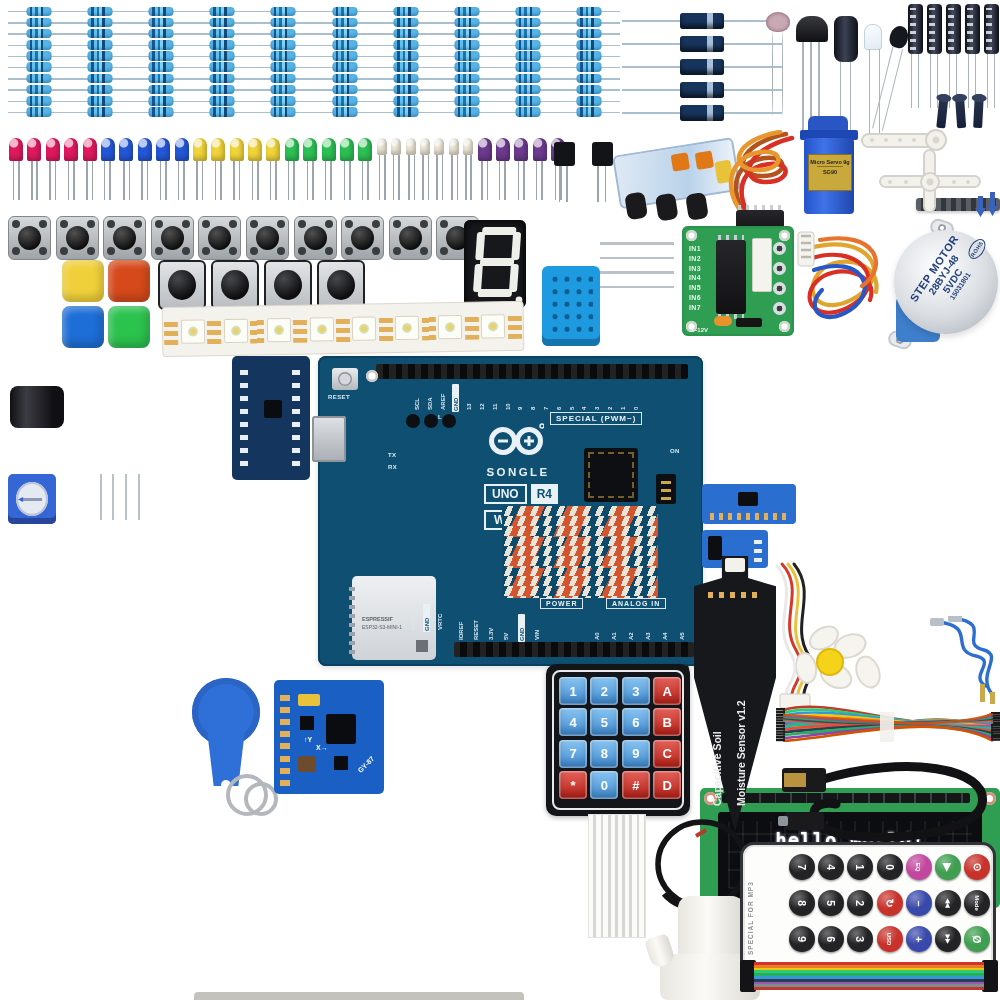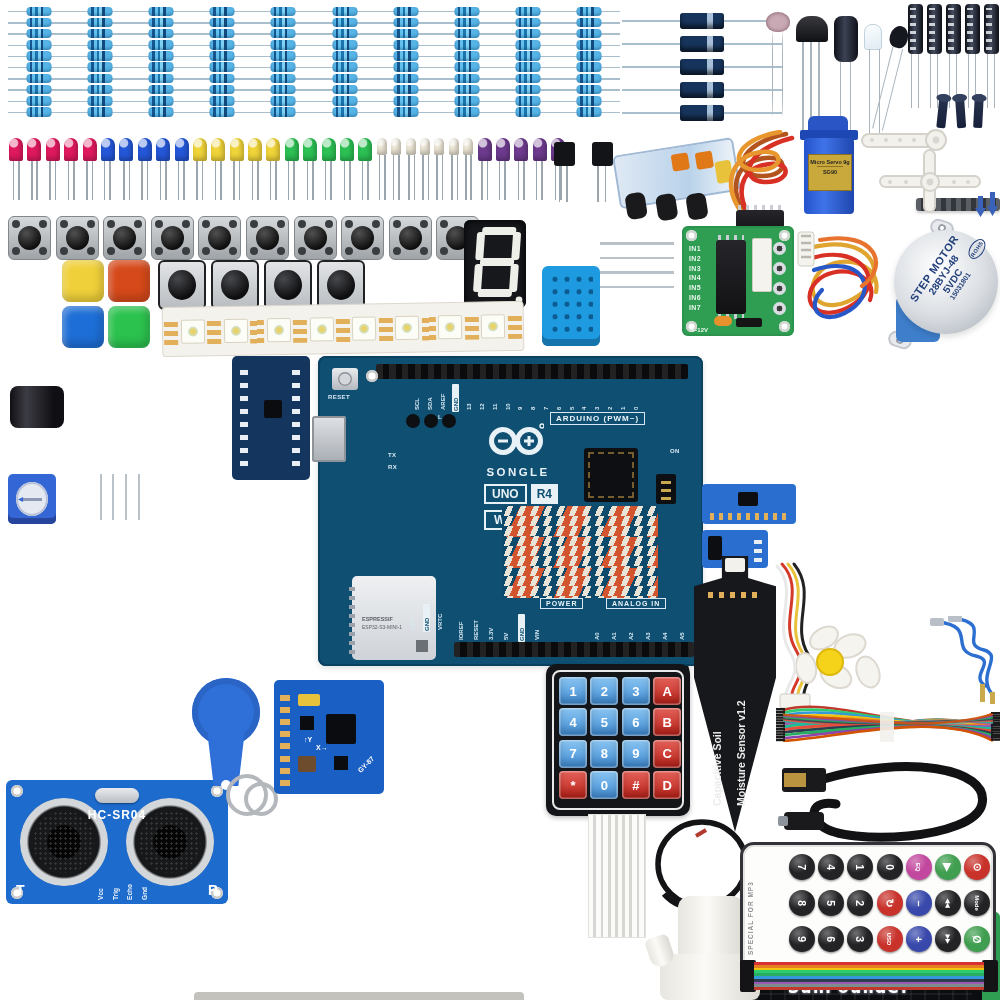--- a/index.html
+++ b/index.html
@@ -754,38 +754,20 @@
     <div style="margin:6px 12px 0;height:2.4px;background:#e9f0fccc"></div>
     <div style="margin:4px 18px 0;height:2.4px;background:#e9f0fc99"></div>
     <div style="text-align:center;margin-top:10px;font-size:7.5px;font-weight:bold">SRS-05VDC-SL</div>
   </div>
 
   <div class="c buzzc" style="left:612px;top:286px;width:78px;height:78px">
     <div style="position:absolute;right:8px;top:10px;color:#e8e8e8;font-size:11px;font-weight:bold">+</div>
     <div style="position:absolute;inset:26px;border-radius:50%;background:#000;box-shadow:inset 0 0 0 2px #333"></div>
   </div>
 
-  <div class="c pcbb" style="left:6px;top:350px;width:222px;height:124px">
-    <div class="whole" style="left:5px;top:5px"></div>
-    <div class="whole" style="right:5px;top:5px"></div>
-    <div class="whole" style="left:5px;bottom:5px"></div>
-    <div class="whole" style="right:5px;bottom:5px"></div>
-    <div class="txd" style="left:14px;top:18px"></div>
-    <div class="txd" style="right:14px;top:18px"></div>
-    <div class="xtal" style="position:absolute;left:89px;top:8px;width:44px;height:15px"></div>
-    <div style="position:absolute;left:50%;top:28px;transform:translateX(-50%);color:#fff;font-weight:bold;font-size:12px;letter-spacing:1px">HC-SR04</div>
-    <div style="position:absolute;left:10px;bottom:6px;color:#fff;font-weight:bold;font-size:14px">T</div>
-    <div style="position:absolute;right:10px;bottom:6px;color:#fff;font-weight:bold;font-size:14px">R</div>
-    <div style="position:absolute;left:92px;bottom:4px;display:flex;gap:8px">
-      <span class="vlab">Vcc</span>
-      <span class="vlab">Trig</span>
-      <span class="vlab">Echo</span>
-      <span class="vlab">Gnd</span>
-    </div>
-  </div>
   <div class="c" style="left:100px;top:474px;width:42px;height:46px;background:linear-gradient(90deg,#b9c2c8 0 2px,transparent 2px 12px,#b9c2c8 12px 14px,transparent 14px 25px,#b9c2c8 25px 27px,transparent 27px 38px,#b9c2c8 38px 40px,transparent 40px)"></div>
 
   <div class="c" style="left:232px;top:356px;width:78px;height:124px;background:#14365e;border-radius:5px">
     <div style="position:absolute;left:8px;top:10px;width:8px;height:100px;background:repeating-linear-gradient(0deg,#e8eef4 0 5px,transparent 5px 13px)"></div>
     <div style="position:absolute;right:10px;top:10px;width:8px;height:100px;background:repeating-linear-gradient(0deg,#e8eef4 0 5px,transparent 5px 13px)"></div>
     <div style="position:absolute;left:32px;top:44px;width:18px;height:18px;background:#0a0c10;border-radius:2px"></div>
   </div>
 
   <div class="c uno" style="left:318px;top:356px;width:385px;height:310px">
     <div class="c header" style="left:58px;top:8px;width:312px"></div>
@@ -802,21 +784,21 @@
         <div class="vpin">8</div>
         <div class="vpin">7</div>
         <div class="vpin">6</div>
         <div class="vpin">5</div>
         <div class="vpin">4</div>
         <div class="vpin">3</div>
         <div class="vpin">2</div>
         <div class="vpin">1</div>
         <div class="vpin">0</div>
       </div>
-    <div class="c outbox" style="left:232px;top:56px">ARDUINO (PWM~)</div>
+    <div class="c outbox" style="left:232px;top:56px">SPECIAL (PWM~)</div>
     <div class="c silverbtn" style="left:14px;top:12px;width:26px;height:22px"></div>
     <div class="c tinytxt" style="left:10px;top:38px">RESET</div>
     <div class="c whole" style="left:48px;top:14px"></div>
     <div class="c" style="left:-6px;top:60px;width:34px;height:46px;background:linear-gradient(#dfe2e6,#a9aeb4);border-radius:3px;box-shadow:inset 0 0 0 2px #8e9399"></div>
     <div class="c" style="left:88px;top:58px;width:14px;height:14px;border-radius:50%;background:#0d0f13;box-shadow:18px 0 0 #0d0f13,36px 0 0 #0d0f13"></div>
     <div class="c tinytxt" style="left:70px;top:96px">TX</div>
     <div class="c tinytxt" style="left:70px;top:108px">RX</div>
     <div class="c tinytxt" style="left:120px;top:58px">L</div>
     <svg class="c" style="left:170px;top:64px" width="56" height="42" viewBox="0 0 56 42">
       <g fill="none" stroke="#e8f1f6" stroke-width="5">

